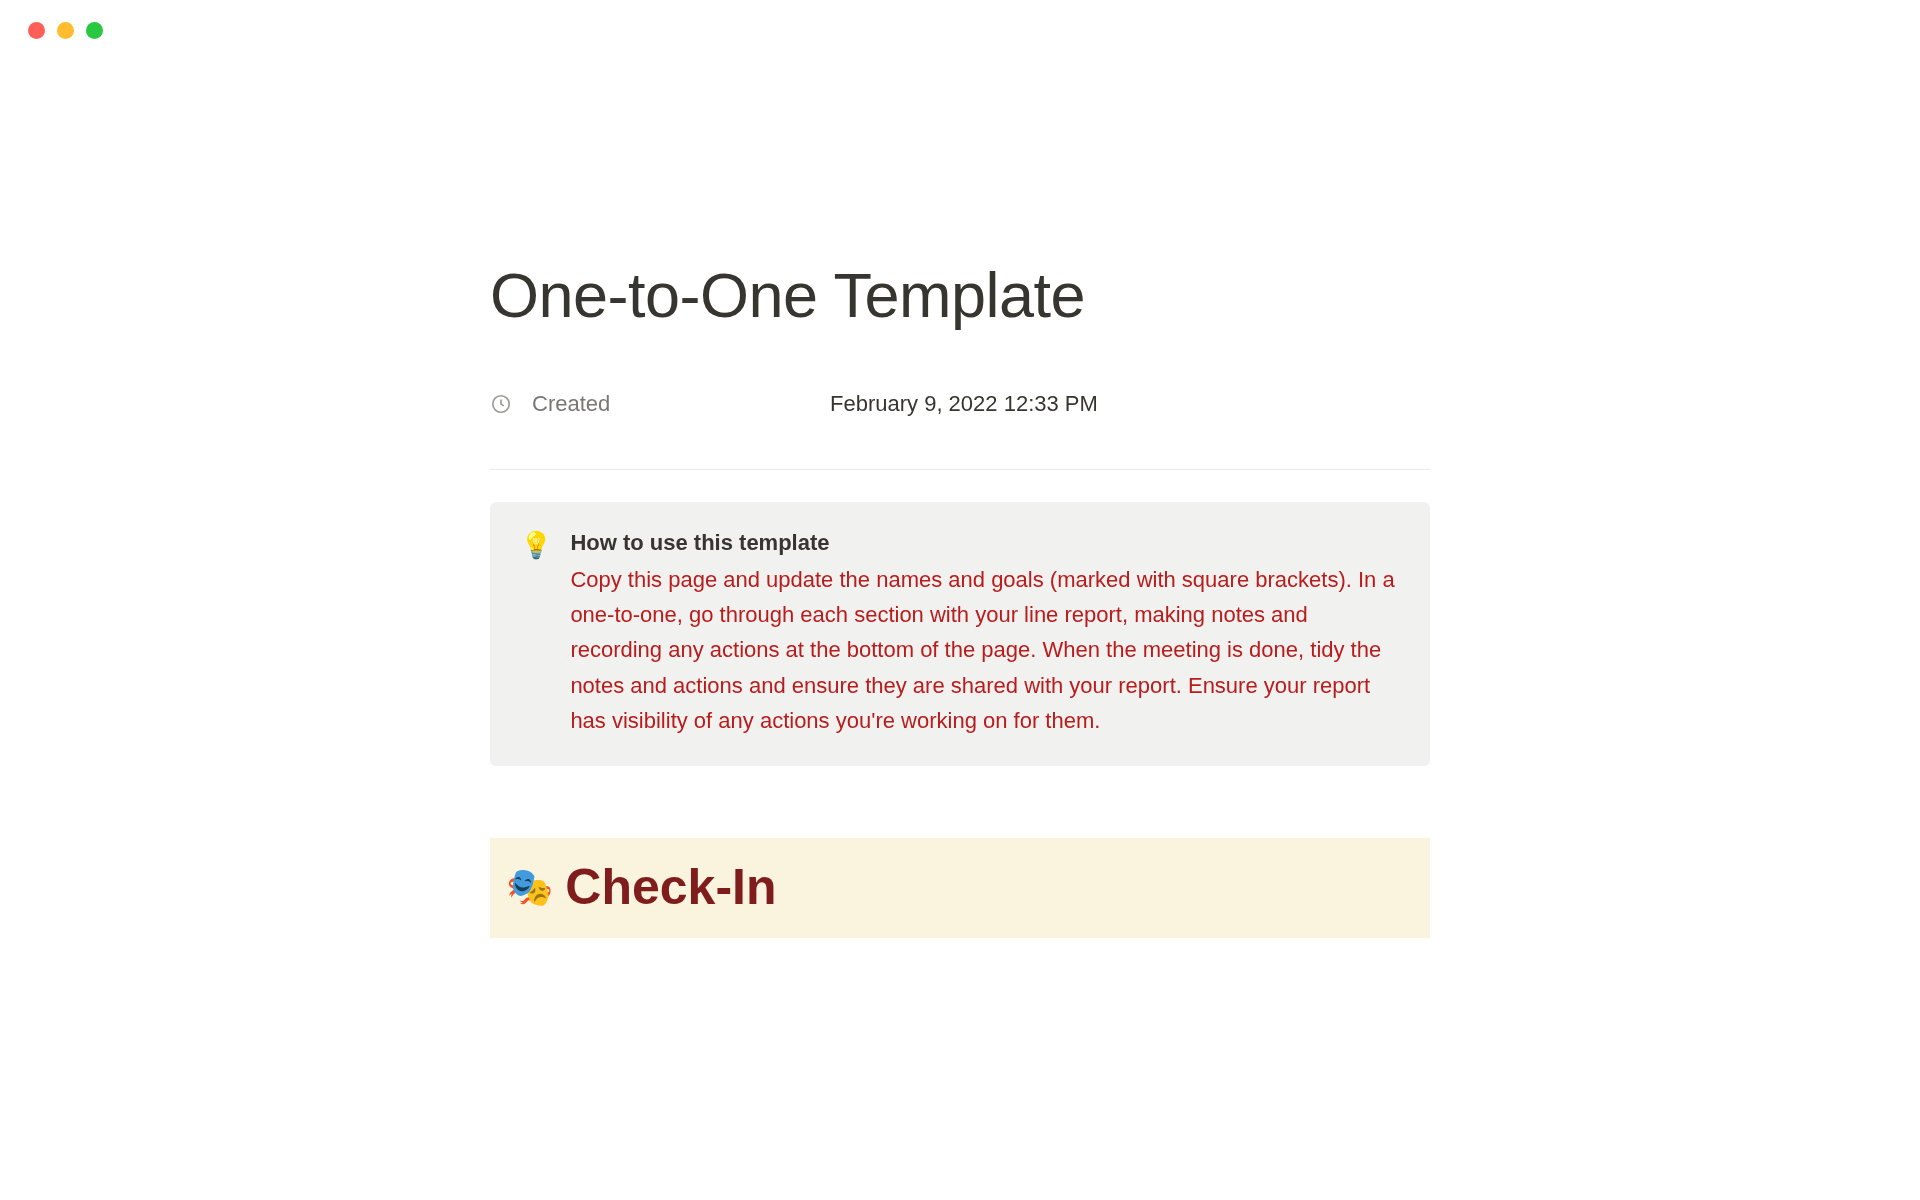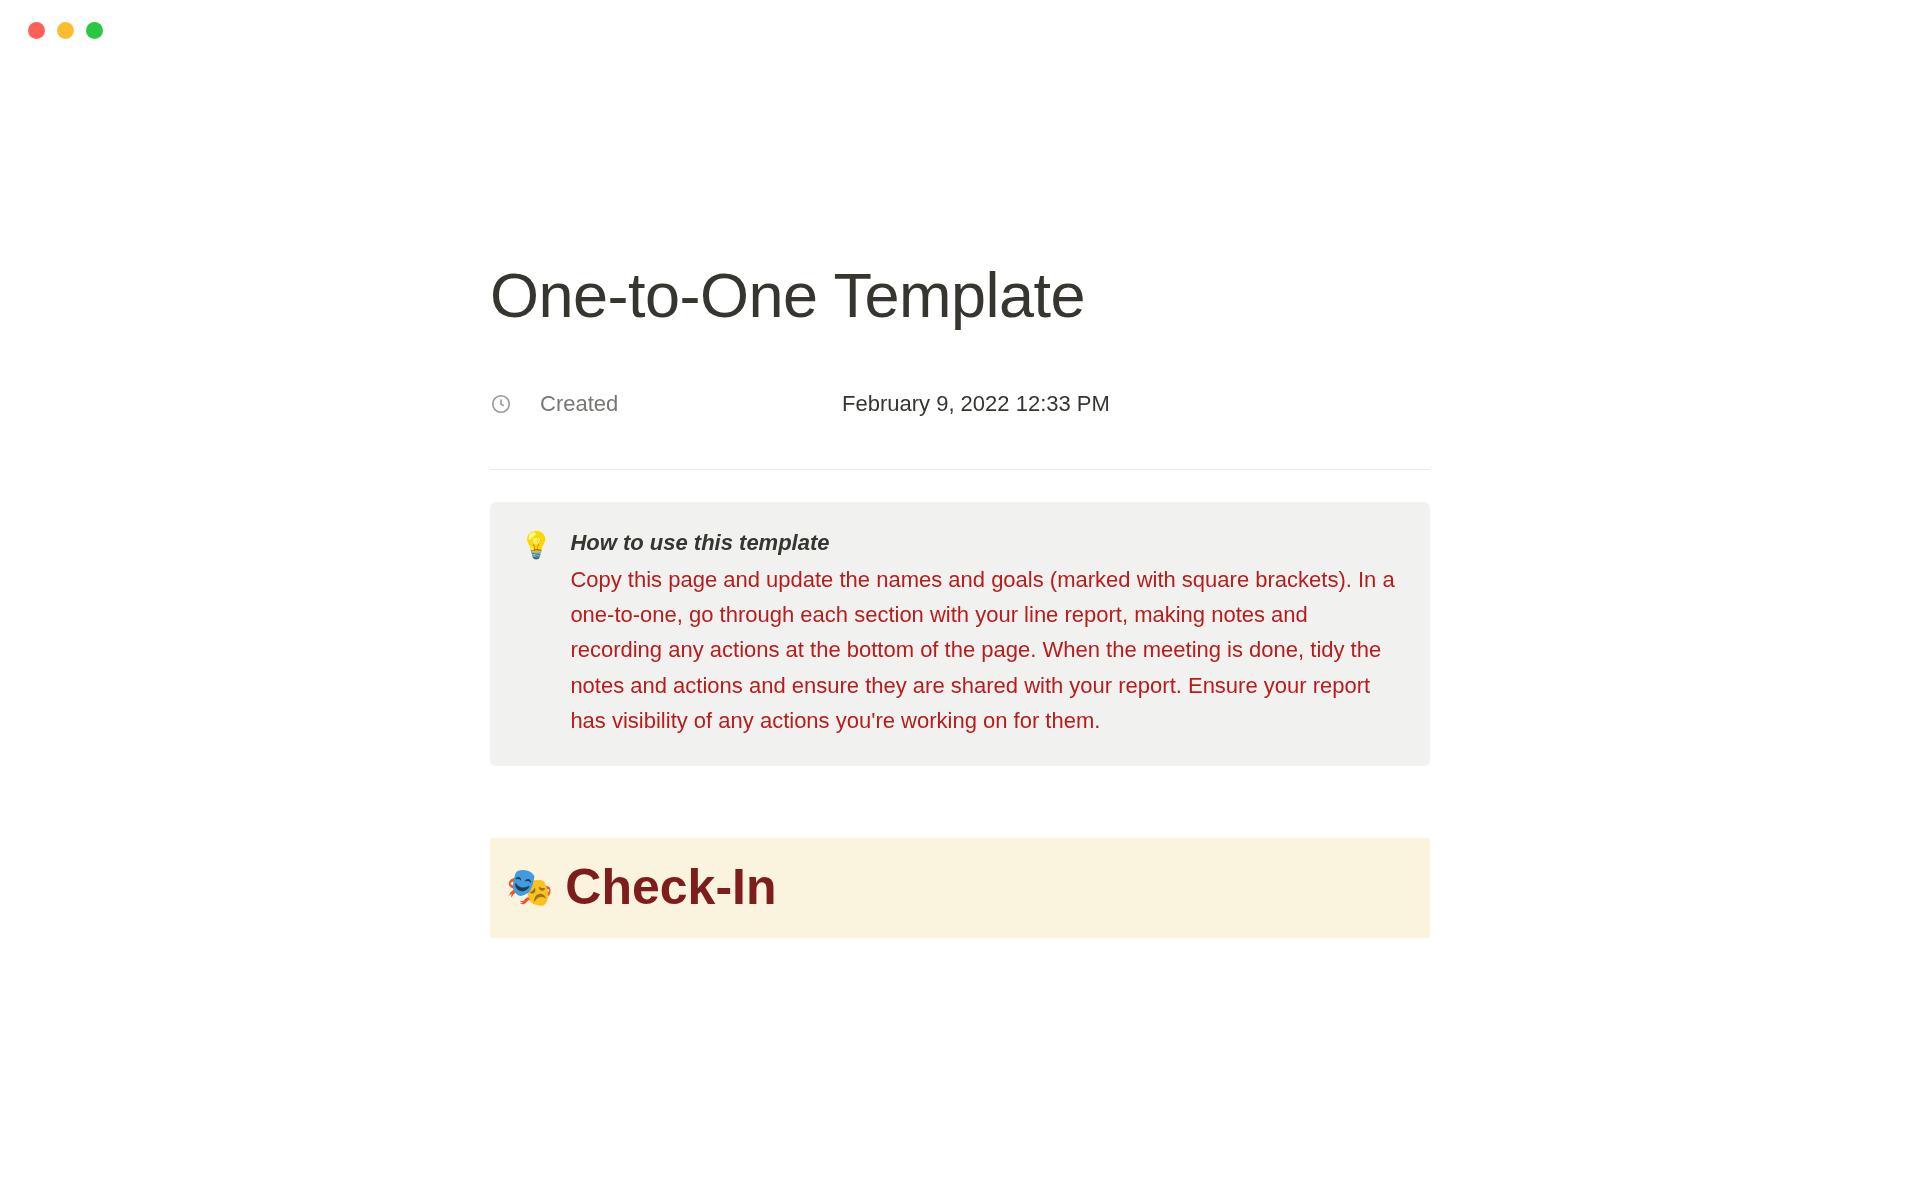--- a/index.html
+++ b/index.html
@@ -43,37 +43,36 @@
       margin-bottom: 40px;
     }
     .property-row {
       display: flex;
       align-items: center;
       padding: 12px 0;
     }
     .property-label {
       display: flex;
       align-items: center;
-      gap: 28px;
+      gap: 20px;
       width: 340px;
       color: #787774;
       font-size: 22px;
     }
     .property-icon {
       width: 22px;
       height: 22px;
       display: flex;
       align-items: center;
       justify-content: center;
       color: #9b9a97;
     }
     .property-value {
       font-size: 22px;
       color: #37352f;
-      margin-left: 12px;
     }
     .property-value.empty {
       color: #9b9a97;
     }
     .divider {
       height: 1px;
       background: #e9e9e7;
       margin: 8px 0 32px 0;
     }
     .callout {
@@ -90,21 +89,20 @@
       flex-shrink: 0;
     }
     .callout-content {
       flex: 1;
     }
     .callout-title {
       font-size: 22px;
       font-weight: 600;
       color: #37352f;
       margin-bottom: 6px;
-      font-style: italic;
     }
     .callout-body {
       font-size: 22px;
       line-height: 1.6;
       color: #b91c1c;
     }
     .section-heading {
       background: #faf3dd;
       padding: 20px 16px 22px 16px;
       display: flex;

